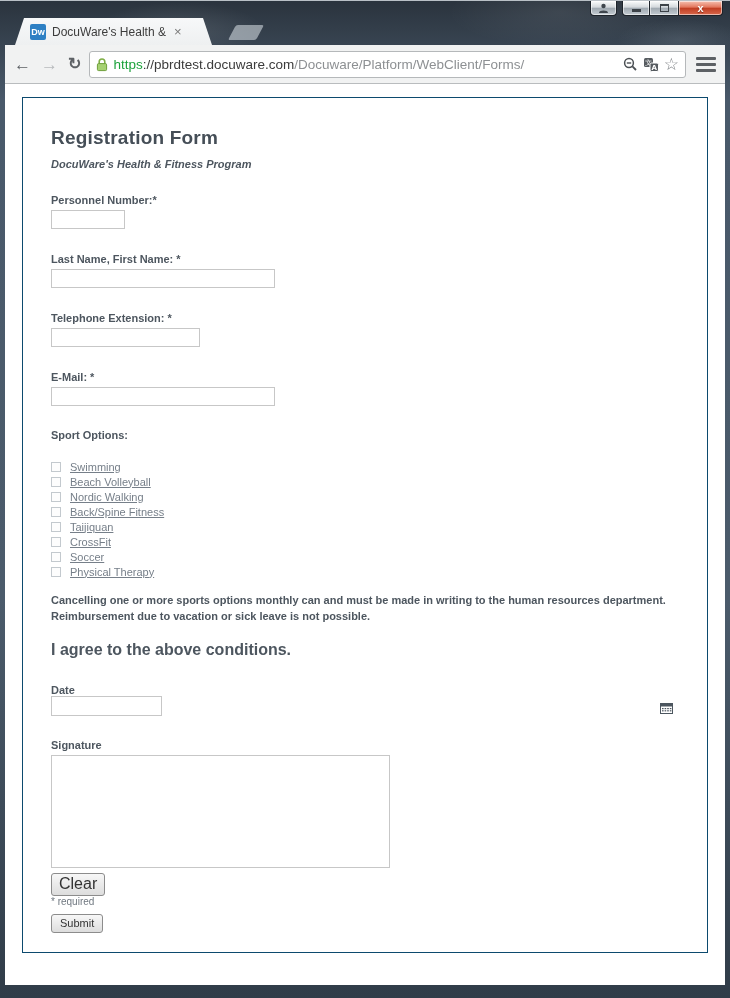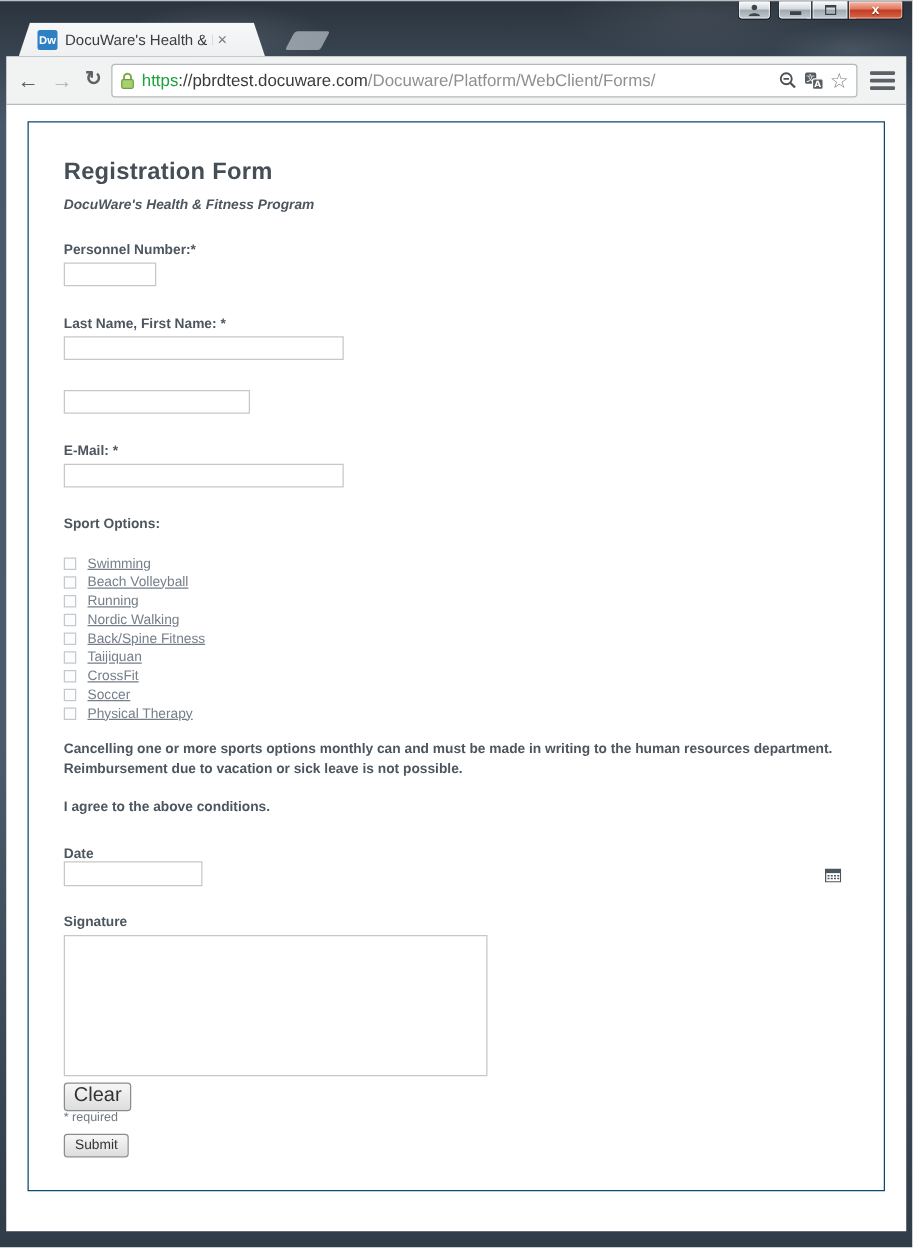--- a/index.html
+++ b/index.html
@@ -102,21 +102,21 @@
   .sport-options { margin-top:23px; }
   .checkbox-list { margin-top:18px; list-style:none; }
   .checkbox-row { display:flex; align-items:center; height:15px; }
   .checkbox {
     width:10px; height:10px; border:1px solid #c3c9ce; background:#fdfdfd; flex:0 0 auto; cursor:pointer;
   }
   .checkbox-label { font-size:11px; color:#767f89; margin-left:9px;text-decoration:underline; }
 
   .terms { margin-top:13px; font-size:11px; font-weight:bold; color:#4d565f; line-height:16px; }
   .terms span { display:block; }
-  .agree { margin-top:17px; font-size:11px; font-weight:bold; color:#4d565f; }
+  .agree { margin-top:17px; font-size:16px; font-weight:bold; color:#4d565f; }
 
   .date-group { margin-top:25px; }
   .date-wrap { position:relative; width:111px; margin-top:4px; }
   .date-input { width:111px; padding-right:20px; margin-top:0; height:20px; }
   .calendar-icon { position:absolute; right:4px; top:4px; }
 
   .signature-group { margin-top:23px; }
   .signature-box { width:339px; height:113px; border:1px solid #c7c7c7; background:#fff; margin-top:4px; }
   .btn {
     margin-top:5px; font-size:16px; color:#333;
@@ -210,42 +210,39 @@
           <label class="field-label">Personnel Number:*</label>
           <input class="text-input w-personnel" type="text" value="" style="">
         </div>
 
         <div class="field-group">
           <label class="field-label">Last Name, First Name: *</label>
           <input class="text-input w-name" type="text" value="" style="">
         </div>
 
         <div class="field-group">
+          <label class="field-label">Telephone Extension: *</label>
           <input class="text-input w-phone" type="text" value="" style="">
         </div>
 
         <div class="field-group">
           <label class="field-label">E-Mail: *</label>
           <input class="text-input w-email" type="text" value="" style="">
         </div>
 
         <div class="sport-options">
           <label class="field-label">Sport Options:</label>
           <ul class="checkbox-list">
             <li class="checkbox-row">
               <span class="checkbox"></span>
               <span class="checkbox-label">Swimming</span>
             </li>
             <li class="checkbox-row">
               <span class="checkbox"></span>
               <span class="checkbox-label">Beach Volleyball</span>
-            </li>
-            <li class="checkbox-row">
-              <span class="checkbox"></span>
-              <span class="checkbox-label">Running</span>
             </li>
             <li class="checkbox-row">
               <span class="checkbox"></span>
               <span class="checkbox-label">Nordic Walking</span>
             </li>
             <li class="checkbox-row">
               <span class="checkbox"></span>
               <span class="checkbox-label">Back/Spine Fitness</span>
             </li>
             <li class="checkbox-row">

